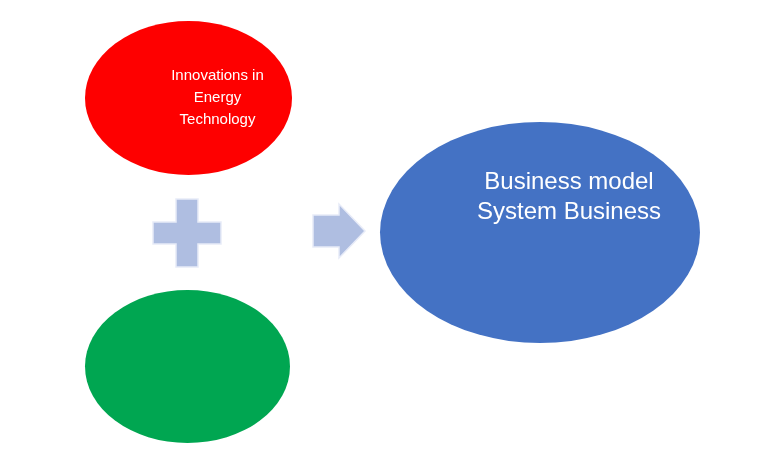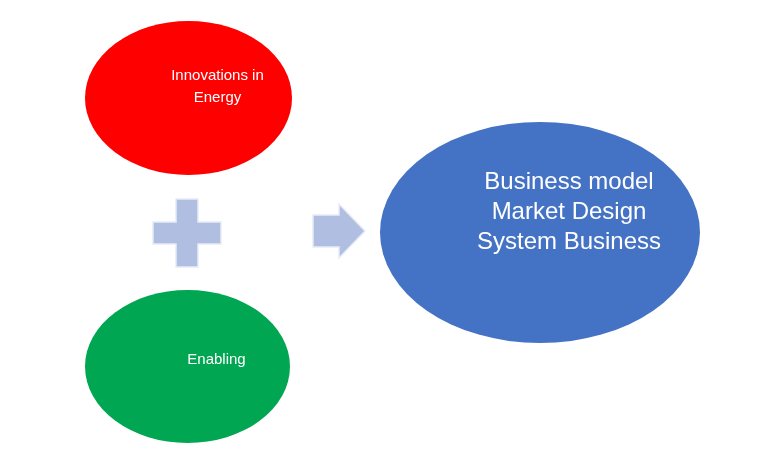--- a/index.html
+++ b/index.html
@@ -73,25 +73,24 @@
     <ellipse cx="540" cy="232.5" rx="160" ry="110.5" fill="#4472c4"></ellipse>
 
     <polygon class="connector" points="176,199 198,199 198,222 221,222 221,244 198,244 198,267 176,267 176,244 153,244 153,222 176,222" fill="#afbee1"></polygon>
 
     <polygon class="connector" points="313,215 339,215 339,204 365,231 339,258 339,247 313,247" fill="#afbee1"></polygon>
   </svg>
 
   <div class="node-label label-small label-innovations">
     <div>Innovations in</div>
     <div>Energy</div>
+    <div>Technology</div>
   </div>
 
   <div class="node-label label-small label-enabling">
-    <div>Enabling</div>
   </div>
 
   <div class="node-label label-large label-outcomes">
     <div>Business model</div>
-    <div>Market Design</div>
     <div>System Business</div>
   </div>
 
 </div>
 
 </body></html>

